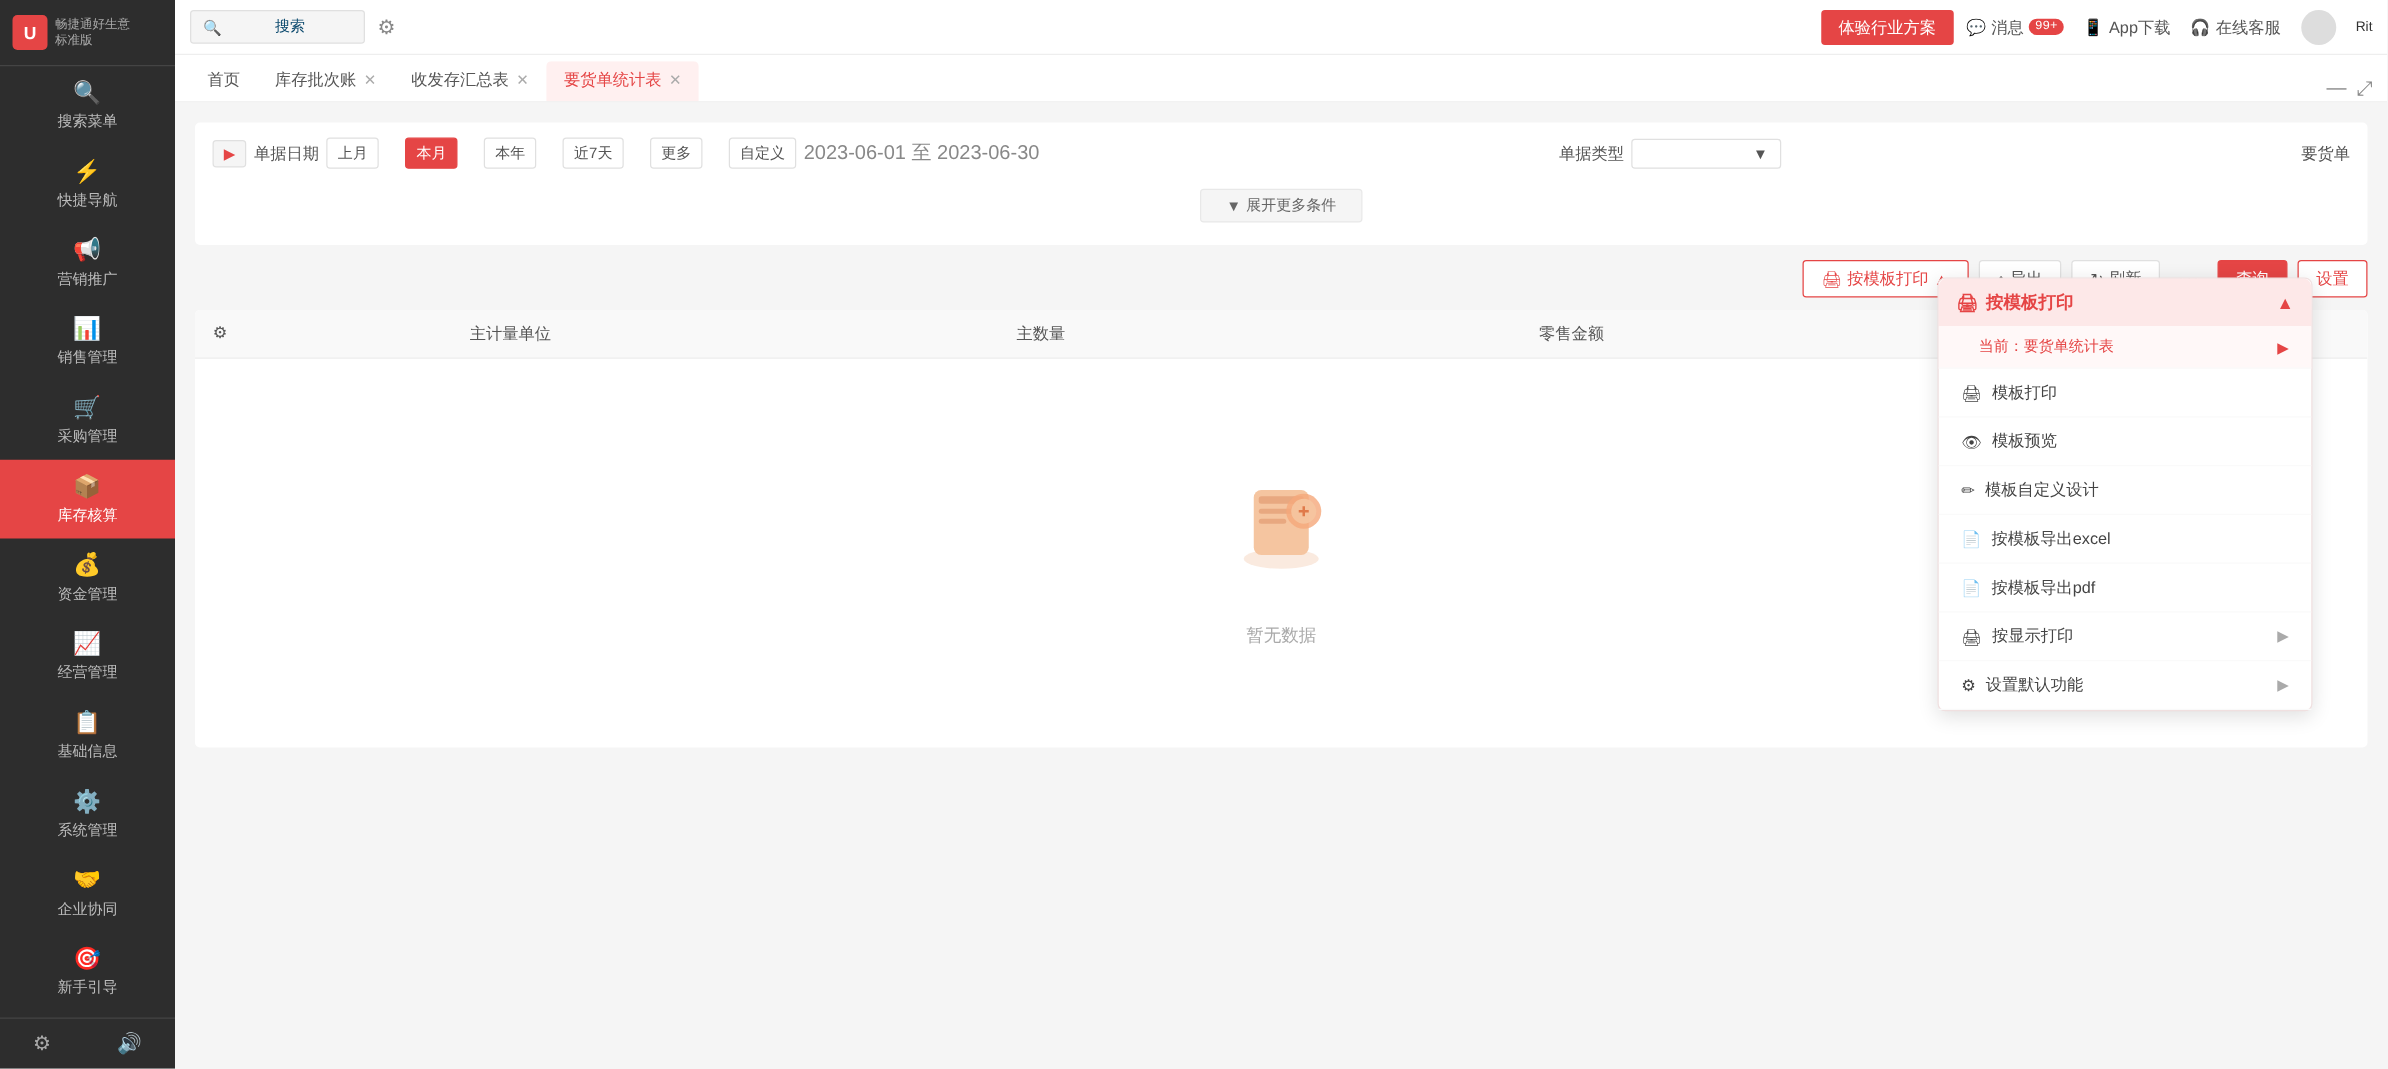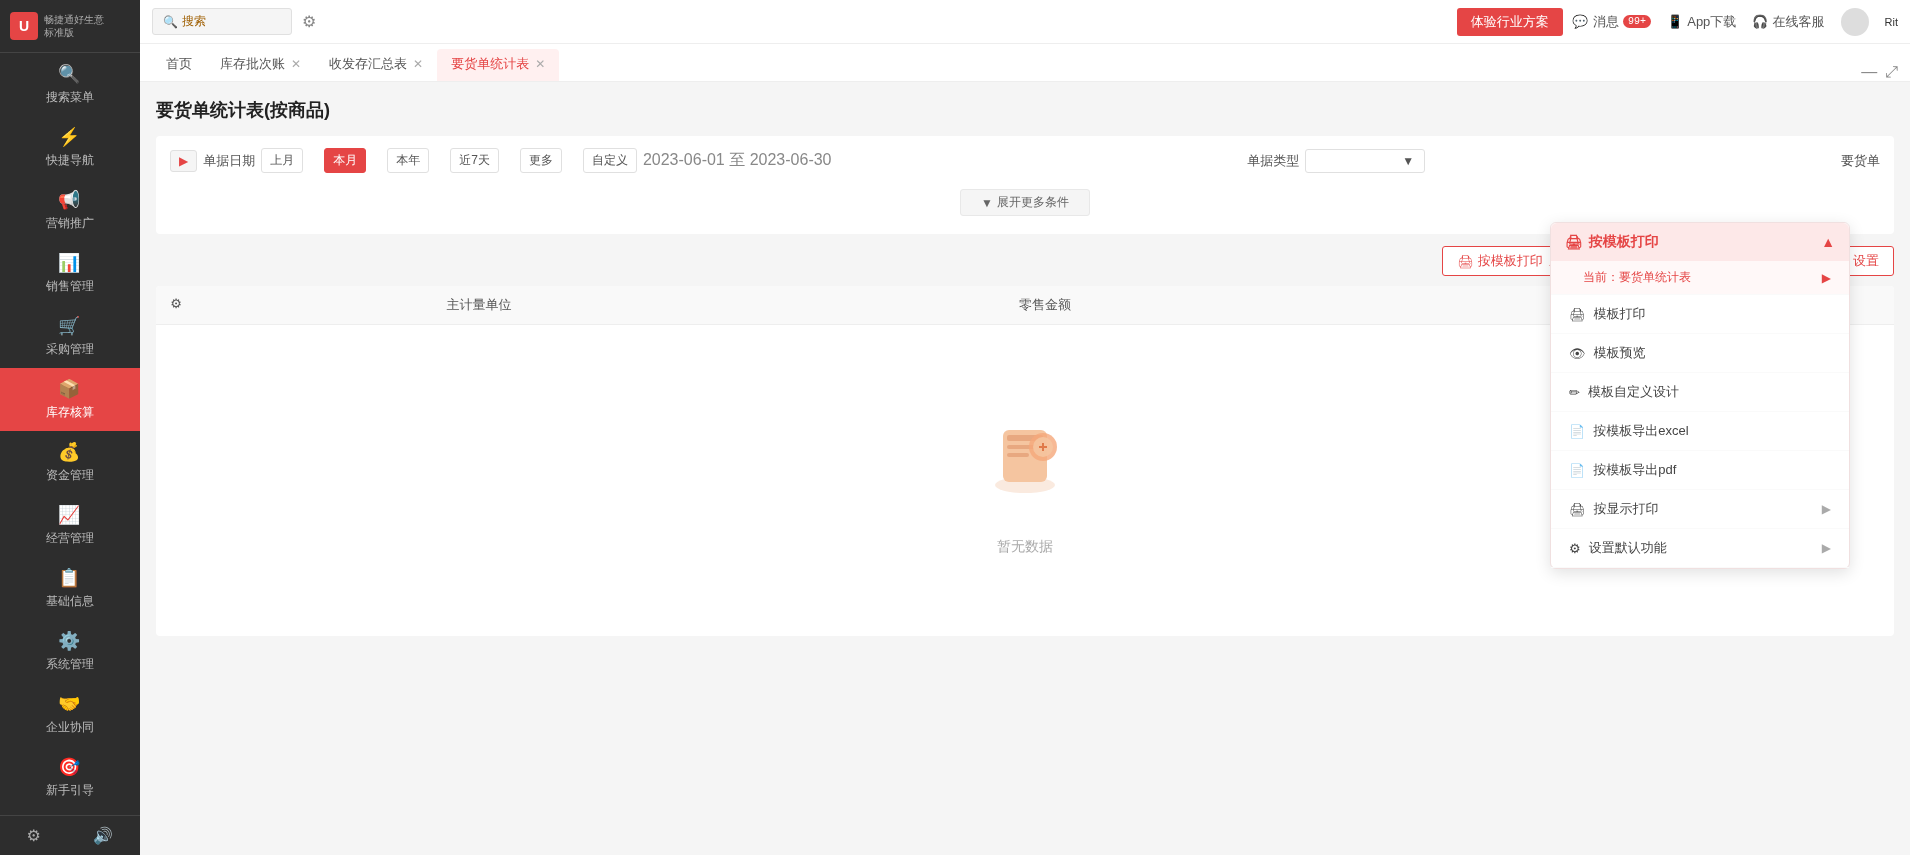--- a/index.html
+++ b/index.html
@@ -156,21 +156,21 @@
     <span class="sidebar-bottom-btn">⚙</span>
     <span class="sidebar-bottom-btn">🔊</span>
   </div>
 </div>
 
 <div class="main">
 
   <div class="topbar">
     <div class="topbar-search">
       <span>🔍</span>
-      <span style="color:#a16207; font-size:12px;">搜索</span>
+      <span style="color:#0c4a6e; font-size:12px;margin-left:38px;">搜索</span>
     </div>
     <span class="topbar-gear">⚙</span>
     <span style="flex:1"></span>
     <button class="topbar-trial">体验行业方案</button>
     <div class="topbar-right">
       <div class="topbar-right-item">
         <span>💬</span>
         <span>消息</span>
         <span class="badge">99+</span>
       </div>
@@ -203,21 +203,20 @@
       <span>要货单统计表</span>
       <span class="tab-close">✕</span>
     </div>
     <div class="tab-window-controls">
       <span>—</span>
       <span>⤢</span>
     </div>
   </div>
 
   <div class="content">
-    <div class="page-title">要货单统计表(按商品)</div>
 
     <div class="filter-bar">
 
       <div style="display:flex; align-items:center; gap:6px; width:100%;">
         <button class="filter-expand-btn">
           <span>▶</span>
         </button>
         <span class="filter-label">单据日期</span>
         <div class="date-btns">
           <button class="date-btn">上月</button>
@@ -264,20 +263,21 @@
       <button class="toolbar-btn primary">查询</button>
       <button class="toolbar-btn outline-red">设置</button>
     </div>
 
     <div class="table-container">
       <div class="table-header">
         <div class="th gear">
           <span>⚙</span>
         </div>
         <div class="th">主计量单位</div>
+        <div class="th">主数量</div>
         <div class="th">零售金额</div>
         <div class="th"></div>
       </div>
 
       <div class="empty-state">
         <div class="empty-icon">
           
           <svg width="100" height="100" viewBox="0 0 100 100" xmlns="http://www.w3.org/2000/svg">
             <ellipse cx="50" cy="80" rx="30" ry="8" fill="#f5d5c0" opacity="0.5"></ellipse>
             <rect x="28" y="25" width="44" height="52" rx="6" fill="#f5c5a0"></rect>

